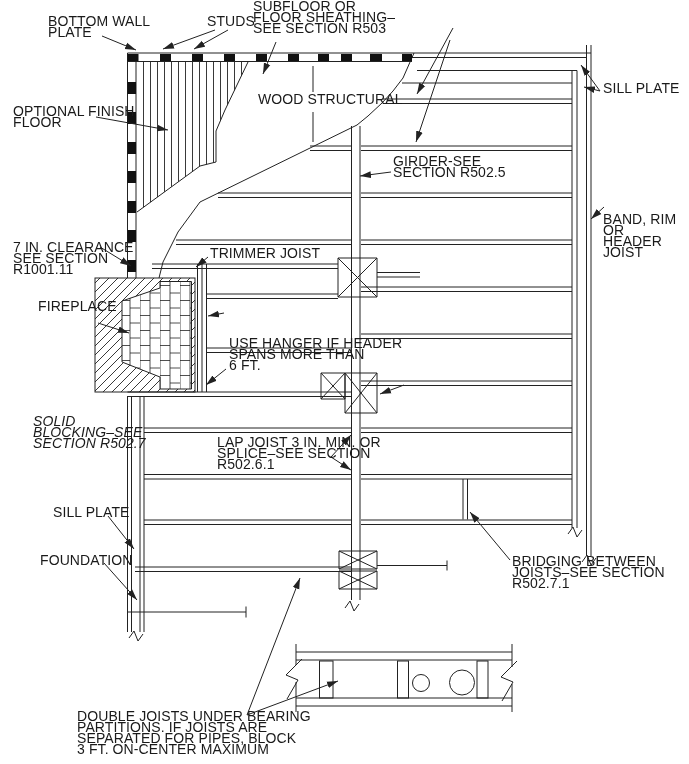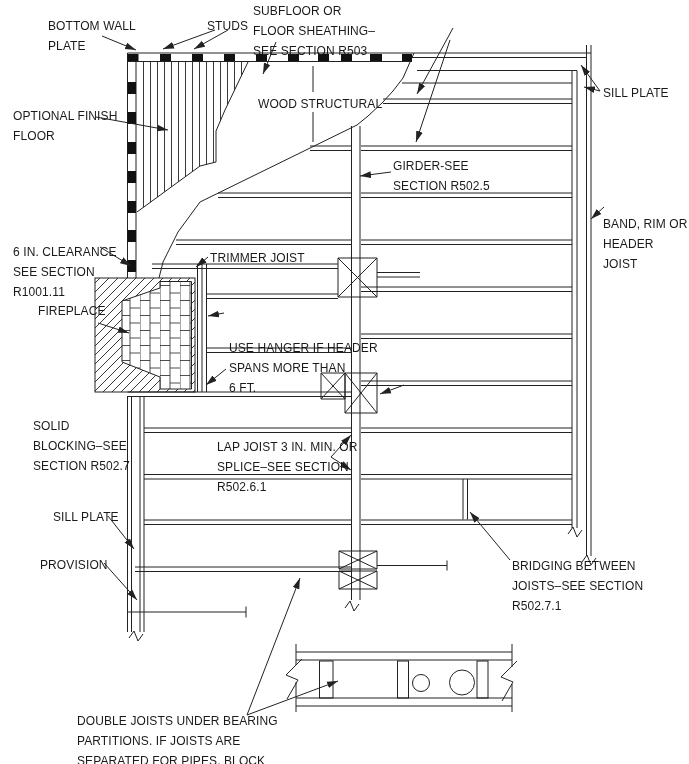--- a/index.html
+++ b/index.html
@@ -5,22 +5,22 @@
   :root { --line:#222222; --bg:#ffffff; }
   html,body { margin:0; padding:0; background:var(--bg); }
   #stage {
     position:relative; width:689px; height:764px; background:var(--bg);
     overflow:hidden;
     font-family:"Liberation Sans", sans-serif;
   }
   #stage svg { position:absolute; left:0; top:0; }
   .lbl {
     position:absolute;
-    font-size:12px;
-    line-height:20px;
+    font-size:14px;
+    line-height:11px;
     color:#1a1a1a;
     white-space:pre-line;
     letter-spacing:0.1px;
   }
 </style>
 </head>
 <body>
 
 <div id="stage">
 
@@ -180,36 +180,36 @@
 FLOOR SHEATHING–
 SEE SECTION R503</div>
   <div class="lbl" style="left:603px; top:83px;">SILL PLATE</div>
   <div class="lbl" style="left:258px; top:94px;">WOOD STRUCTURAL</div>
   <div class="lbl" style="left:393px; top:156px;">GIRDER-SEE
 SECTION R502.5</div>
   <div class="lbl" style="left:603px; top:189px;margin-top:25px;">BAND, RIM OR
 HEADER JOIST</div>
   <div class="lbl" style="left:13px;  top:106px;">OPTIONAL FINISH
 FLOOR</div>
-  <div class="lbl" style="left:13px;  top:242px;">6 IN. CLEARANCE
+  <div class="lbl" style="left:13px;  top:242px;">7 IN. CLEARANCE
 SEE SECTION
 R1001.11</div>
   <div class="lbl" style="left:210px; top:248px;">TRIMMER JOIST</div>
   <div class="lbl" style="left:38px;  top:301px;">FIREPLACE</div>
   <div class="lbl" style="left:229px; top:338px;">USE HANGER IF HEADER
 SPANS MORE THAN
 6 FT.</div>
-  <div class="lbl" style="left:33px;  top:416px;">SOLID
+  <div class="lbl" style="left:33px;  top:416px;font-style:italic;">SOLID
 BLOCKING–SEE
 SECTION R502.7</div>
   <div class="lbl" style="left:217px; top:437px;">LAP JOIST 3 IN. MIN. OR
 SPLICE–SEE SECTION
 R502.6.1</div>
   <div class="lbl" style="left:53px;  top:507px;">SILL PLATE</div>
-  <div class="lbl" style="left:40px;  top:555px;">PROVISION</div>
+  <div class="lbl" style="left:40px;  top:555px;">FOUNDATION</div>
   <div class="lbl" style="left:512px; top:556px;">BRIDGING BETWEEN
 JOISTS–SEE SECTION
 R502.7.1</div>
   <div class="lbl" style="left:77px;  top:711px;">DOUBLE JOISTS UNDER BEARING
 PARTITIONS. IF JOISTS ARE
 SEPARATED FOR PIPES, BLOCK
 3 FT. ON-CENTER MAXIMUM</div>
 
 </div>
 

